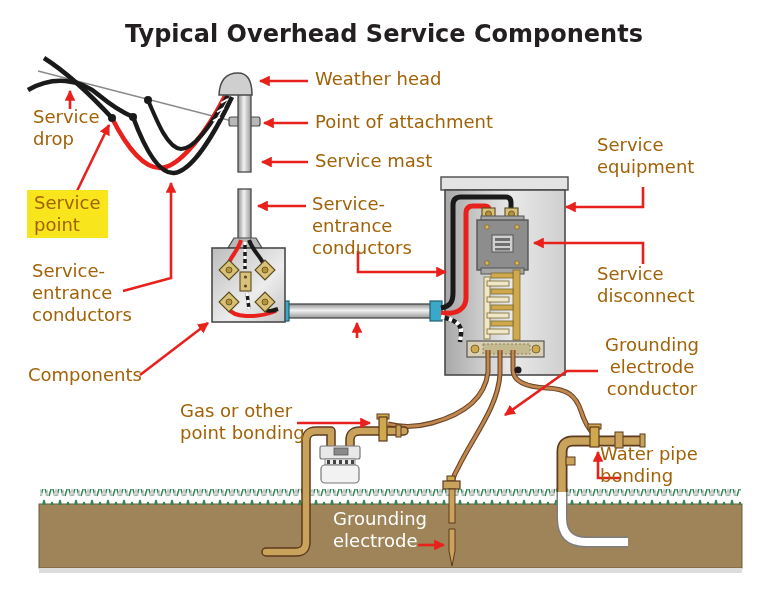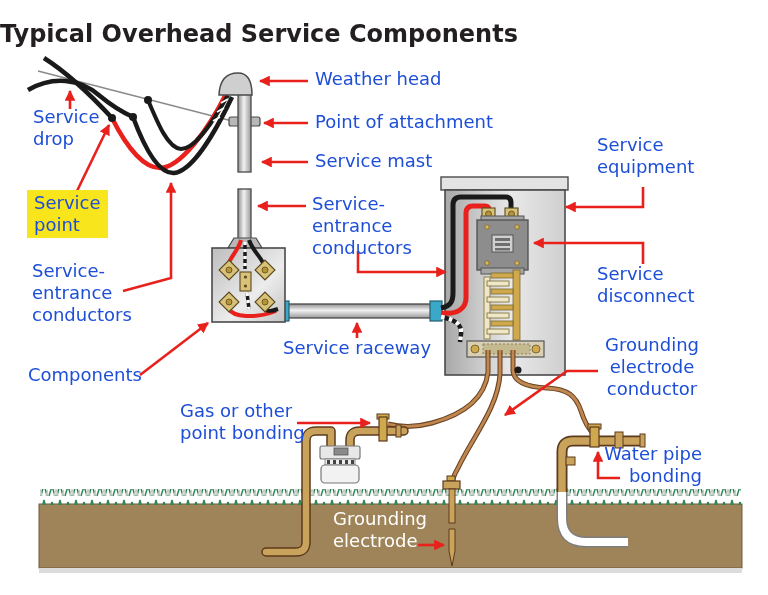--- a/index.html
+++ b/index.html
@@ -1,26 +1,26 @@
 <!DOCTYPE html>
 <html><head>
 <meta charset="utf-8">
 <style>
   html,body{margin:0;padding:0;background:#ffffff;}
   .stage{position:relative;width:768px;height:595px;background:#ffffff;overflow:hidden;
          font-family:"DejaVu Sans","Liberation Sans",sans-serif;}
   .stage svg{position:absolute;left:0;top:0;z-index:1;}
-  .title{position:absolute;top:20px;left:0;width:100%;
+  .title{position:absolute;top:20px;left:0;width:100%;text-align:center;
          font-weight:bold;font-size:24px;color:#231f20;z-index:2;}
-  .lbl{position:absolute;font-size:18px;line-height:22px;color:#1d4ed8;
+  .lbl{position:absolute;font-size:18px;line-height:22px;color:#a16207;
        white-space:pre-line;z-index:2;}
   .lbl.yellow{background:#f9e51b;padding:2px 7px;}
   .lbl.white{color:#ffffff;}
   .lbl.center{text-align:center;}
-  .lbl.right{text-align:right;}
+  .lbl.right{}
 </style>
 </head>
 <body>
 
 <div class="stage">
 
   <svg width="768" height="595" viewBox="0 0 768 595">
     <defs>
       <marker id="ah" viewBox="0 0 10 10" refX="9" refY="5" markerWidth="4.2" markerHeight="4.2" orient="auto-start-reverse">
         <path d="M0,0 L10,5 L0,10 Z" fill="#e8211c"></path>
@@ -245,21 +245,20 @@
 entrance
 conductors</div>
   <div class="lbl" style="left:33px;top:106px">Service
 drop</div>
   <div class="lbl yellow" style="left:27px;top:190px">Service
 point</div>
   <div class="lbl" style="left:32px;top:260px">Service-
 entrance
 conductors</div>
   <div class="lbl" style="left:28px;top:364px">Components</div>
-  <div class="lbl" style="left:283px;top:337px">Service raceway</div>
   <div class="lbl" style="left:597px;top:134px">Service
 equipment</div>
   <div class="lbl" style="left:597px;top:263px">Service
 disconnect</div>
   <div class="lbl center" style="left:586px;top:334px;width:132px">Grounding
 electrode
 conductor</div>
   <div class="lbl" style="left:180px;top:400px">Gas or other
 point bonding</div>
   <div class="lbl right" style="left:600px;top:443px;width:102px">Water pipe

